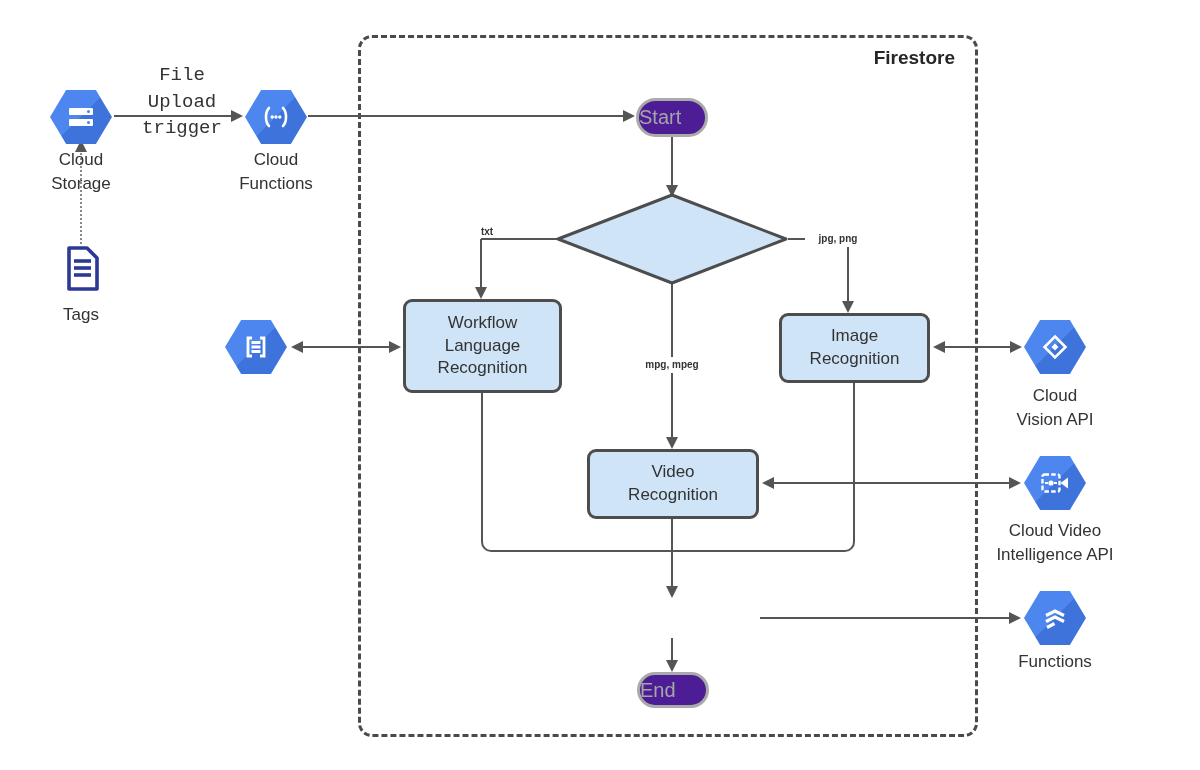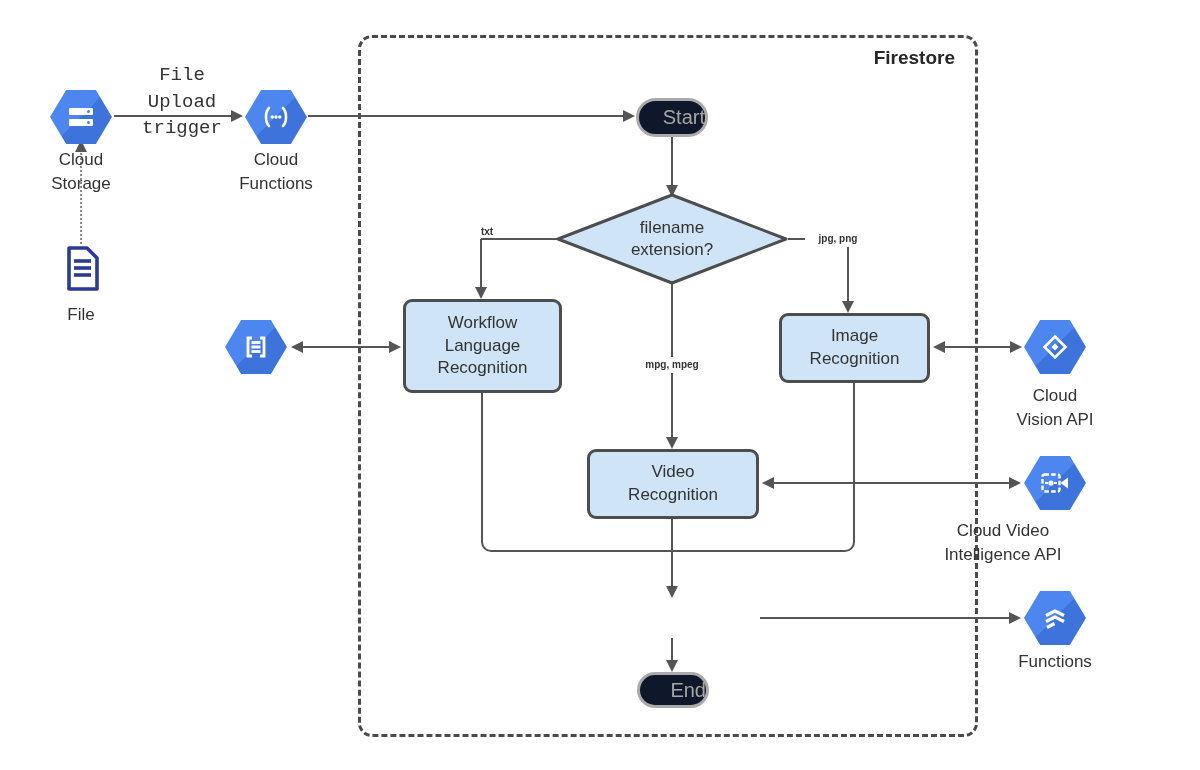--- a/index.html
+++ b/index.html
@@ -21,22 +21,22 @@
   .elbow-right{position:absolute;border-right:2px solid #555;border-bottom:2px solid #555;border-bottom-right-radius:10px;}
   
   .wf-box{position:absolute;left:358px;top:35px;width:614px;height:696px;
     border:3px dashed #4a4a4a;border-radius:14px;}
   .wf-title{position:absolute;left:855px;top:47px;width:100px;text-align:right;
     font-size:19px;font-weight:bold;color:#262626;}
   
   .pnode{position:absolute;background:#cfe5f7;border:3px solid #4d4d4d;border-radius:9px;
     display:flex;align-items:center;justify-content:center;text-align:center;
     font-size:17px;line-height:1.35;white-space:pre-line;color:#333;box-sizing:border-box;}
-  .terminal{position:absolute;background:#0f172a;border:3px solid #aaa;border-radius:20px;
-    display:flex;align-items:center;justify-content:flex-end;font-size:20px;color:#a6a6a6;box-sizing:border-box;}
+  .terminal{position:absolute;background:#4c1d95;border:3px solid #aaa;border-radius:20px;
+    display:flex;align-items:center;justify-content:flex-start;font-size:20px;color:#a6a6a6;box-sizing:border-box;}
   .diamond-svg{position:absolute;}
   .diamond-text{position:absolute;display:flex;align-items:center;justify-content:center;
     text-align:center;font-size:17px;line-height:1.3;white-space:pre-line;color:#333;}
   
   .elabel{position:absolute;font-size:10px;font-weight:bold;color:#333;text-align:center;}
   .elabel.masked{background:#fff;line-height:16px;}
   .flabel{position:absolute;font-size:19px;color:#333;text-align:center;line-height:1.4;white-space:pre-line;font-family:Liberation Mono, monospace;}
   
   .hex{position:absolute;width:62px;height:54px;
     background:linear-gradient(135deg,#4d86ef 50%,#3e73dc 50%);
@@ -108,22 +108,20 @@
   <div class="terminal" style="left:636px;top:98px;width:72px;height:39px;">
     <span>Start</span>
   </div>
   <div class="terminal" style="left:637px;top:672px;width:72px;height:36px;">
     <span>End</span>
   </div>
 
   <svg class="diamond-svg" style="left:555px;top:192px;" width="234" height="94">
     <polygon points="117,3 231,47 117,91 3,47" fill="#cfe5f7" stroke="#4d4d4d" stroke-width="3" stroke-linejoin="round"></polygon>
   </svg>
-  <div class="diamond-text" style="left:571px;top:197px;width:202px;height:84px;">filename
-extension?</div>
 
   <div class="pnode" style="left:403px;top:299px;width:159px;height:94px;">Workflow
 Language
 Recognition</div>
   <div class="pnode" style="left:779px;top:313px;width:151px;height:70px;">Image
 Recognition</div>
   <div class="pnode" style="left:587px;top:449px;width:172px;height:70px;">Video
 Recognition</div>
 
   <div class="hex" style="left:50px;top:90px;">
@@ -148,21 +146,21 @@
   </div>
   <div class="svclabel" style="left:216px;top:148px;width:120px;">Cloud
 Functions</div>
 
   <svg class="fileicon" style="left:61px;top:244px;" width="42" height="50">
     <path d="M8,4 H26 L36,14 V45 H8 Z" fill="#fff" stroke="#2b3a94" stroke-width="3.6" stroke-linejoin="round"></path>
     <line x1="13" y1="17" x2="30" y2="17" stroke="#2b3a94" stroke-width="3.6"></line>
     <line x1="13" y1="24" x2="30" y2="24" stroke="#2b3a94" stroke-width="3.6"></line>
     <line x1="13" y1="31" x2="30" y2="31" stroke="#2b3a94" stroke-width="3.6"></line>
   </svg>
-  <div class="svclabel" style="left:41px;top:303px;width:80px;">File</div>
+  <div class="svclabel" style="left:41px;top:303px;width:80px;">Tags</div>
 
   <div class="hex" style="left:225px;top:320px;">
     <svg width="28" height="26">
       <path d="M10,4 H6 V22 H10" stroke="#fff" stroke-width="2.8" fill="none"></path>
       <path d="M18,4 H22 V22 H18" stroke="#fff" stroke-width="2.8" fill="none"></path>
       <line x1="9.5" y1="8.5" x2="18.5" y2="8.5" stroke="#fff" stroke-width="2.8"></line>
       <line x1="9.5" y1="13" x2="18.5" y2="13" stroke="#fff" stroke-width="2.8"></line>
       <line x1="9.5" y1="17.5" x2="18.5" y2="17.5" stroke="#fff" stroke-width="2.8"></line>
     </svg>
   </div>
@@ -178,21 +176,21 @@
 
   <div class="hex" style="left:1024px;top:456px;">
     <svg width="32" height="26">
       <rect x="3.5" y="4.5" width="17" height="17" rx="2" fill="none" stroke="#fff" stroke-width="2.4" stroke-dasharray="4.5 2.2"></rect>
       <circle cx="12" cy="13" r="2.6" fill="#fff"></circle>
       <line x1="6" y1="13" x2="9" y2="13" stroke="#fff" stroke-width="2"></line>
       <line x1="15" y1="13" x2="18" y2="13" stroke="#fff" stroke-width="2"></line>
       <polygon points="21.5,13 29,7.5 29,18.5" fill="#fff"></polygon>
     </svg>
   </div>
-  <div class="svclabel" style="left:908px;top:519px;width:190px;">Cloud Video
+  <div class="svclabel" style="left:960px;top:519px;width:190px;">Cloud Video
 Intelligence API</div>
 
   <div class="hex" style="left:1024px;top:591px;">
     <svg width="28" height="27">
       <polyline points="5,10.5 14,6 23,10.5" fill="none" stroke="#fff" stroke-width="3.2"></polyline>
       <polyline points="5,16.5 14,12 23,16.5" fill="none" stroke="#fff" stroke-width="3.2"></polyline>
       <line x1="6" y1="22.5" x2="13.5" y2="18.5" stroke="#fff" stroke-width="3.2"></line>
     </svg>
   </div>
   <div class="svclabel" style="left:1005px;top:650px;width:100px;">Functions</div>

